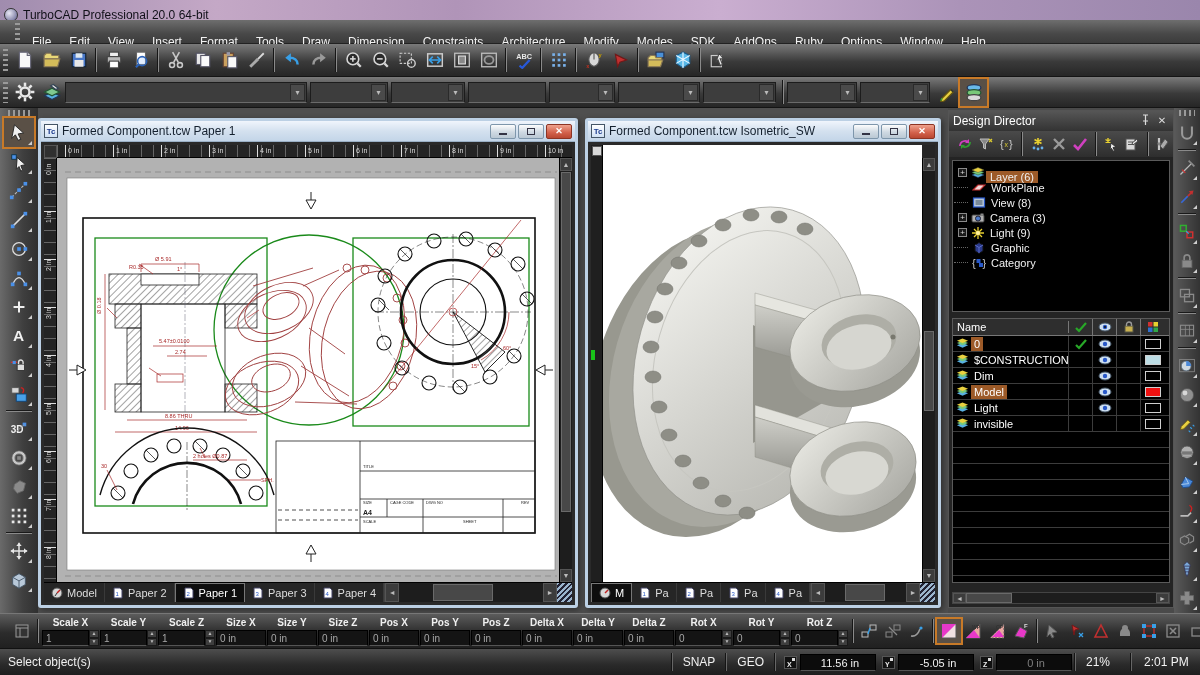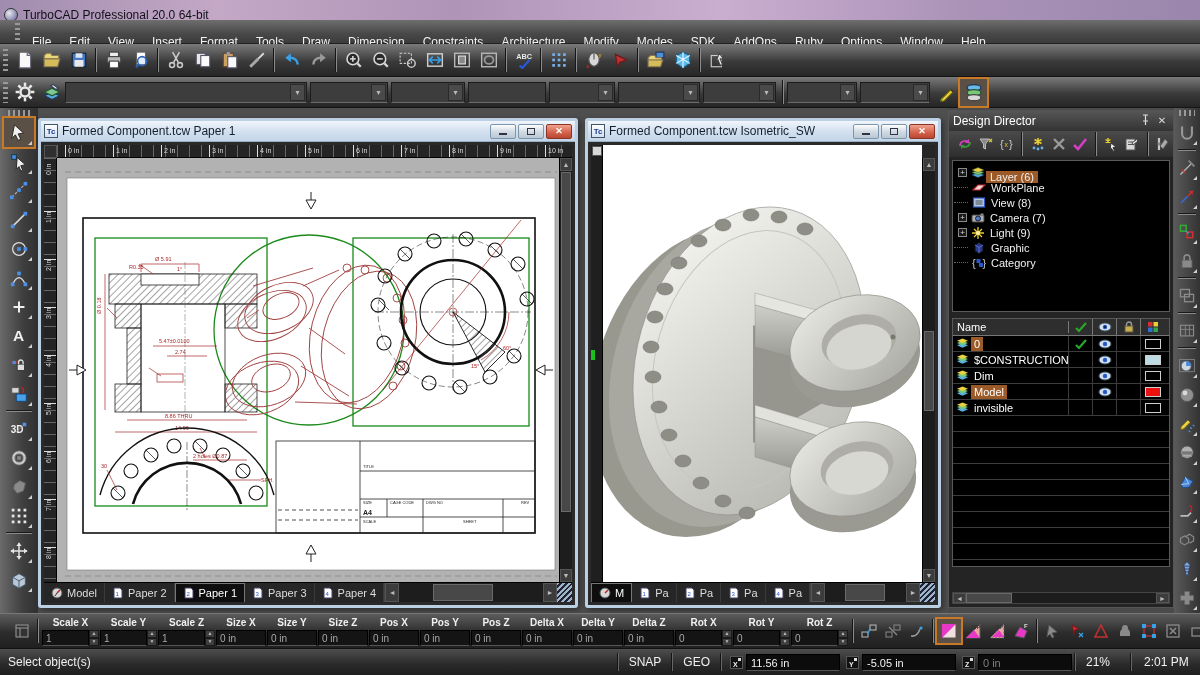--- a/index.html
+++ b/index.html
@@ -160,22 +160,22 @@
 
   
   #statusbar { position:absolute; left:0; top:649px; width:1200px; height:26px;
     background:linear-gradient(#4e4e4e,#2a2a2a 60%,#1e1e1e); display:flex; align-items:center; font-size:12px; }
   .sprompt { flex:1; padding-left:8px; color:#f0f0f0; }
   .ssep { width:2px; height:18px; border-left:1px solid #141414; border-right:1px solid #666; margin:0 2px; }
   .sbtn { padding:0 8px; color:#f0f0f0;text-align:center; }
   .coordic { width:13px; height:13px; background:#111; border:1px solid #555; position:relative;
     color:#eee; font-size:7px; font-weight:bold; line-height:15px; padding-left:2px; margin:0 3px 0 6px; }
   .coordic::after { content:""; position:absolute; right:1px; top:1px; width:3px; height:3px; background:#ddd; }
-  .coordval { width:94px; height:17px; background:#0c0c0c; border:1px solid #000; border-bottom-color:#555;
-    color:#f2f2f2; font-size:11px; padding:2px 0 0 4px; }
+  .coordval { width:76px; height:17px; background:#0c0c0c; border:1px solid #000; border-bottom-color:#555;
+    color:#f2f2f2; font-size:11px; padding:2px 0 0 4px;text-align:center; }
   .coordval.dim { color:#7e7e7e; }
   .szoom { width:50px; padding-left:8px; color:#f2f2f2; }
   .stime { width:66px; padding-left:10px; color:#f2f2f2; }
 </style>
 </head>
 <body>
 
 <div id="titlebar">
   <div class="appicon"></div>
   <span class="ttext">TurboCAD Professional 20.0 64-bit</span>
@@ -1092,21 +1092,21 @@
       </div>
       <div class="trow">
         <span class="texp">+</span>
         <span class="ticn">
             <svg width="14" height="14" viewBox="0 0 14 14">
               <rect x="1" y="4" width="12" height="7" rx="1" fill="#b0b0b0" stroke="#444"></rect>
               <circle cx="7" cy="7.5" r="2.5" fill="#4a78c8" stroke="#223"></circle>
               <rect x="9.5" y="2.5" width="3" height="2" fill="#888"></rect>
             </svg>
           </span>
-        <span class="tlabel">Camera (7)</span>
+        <span class="tlabel">Camera (3)</span>
       </div>
       <div class="trow">
         <span class="texp">+</span>
         <span class="ticn">
             <svg width="14" height="14" viewBox="0 0 14 14">
               <path d="M7 1v12M1 7h12M3 3l8 8M11 3l-8 8" stroke="#e8d030" stroke-width="1.3"></path>
               <circle cx="7" cy="7" r="2" fill="#fff0a0"></circle>
             </svg>
           </span>
         <span class="tlabel">Light (9)</span>
@@ -1253,20 +1253,43 @@
         <div class="cc"></div>
         <div class="cc">
             <svg width="14" height="10" viewBox="0 0 14 10">
               <ellipse cx="7" cy="5" rx="6" ry="4" fill="#cfe0f0" stroke="#456"></ellipse>
               <circle cx="7" cy="5" r="2.2" fill="#2858c8"></circle>
             </svg>
           </div>
         <div class="cc"></div>
         <div class="cc" style="border-right:none">
             <span class="swatch" style="background-color: rgb(238, 17, 17);"></span>
+          </div>
+      </div>
+      <div class="lrow">
+        <div class="cname">
+            <span class="lic">
+              <svg width="13" height="13" viewBox="0 0 14 14">
+                <path d="M1 9l6-2.5L13 9 7 11.5z" fill="#58b0e0"></path>
+                <path d="M1 6.5L7 4l6 2.5L7 9z" fill="#78c878"></path>
+                <path d="M1 4L7 1.5 13 4 7 6.5z" fill="#e8d040"></path>
+              </svg>
+            </span>
+            <span class="ntext">Light</span>
+          </div>
+        <div class="cc"></div>
+        <div class="cc">
+            <svg width="14" height="10" viewBox="0 0 14 10">
+              <ellipse cx="7" cy="5" rx="6" ry="4" fill="#cfe0f0" stroke="#456"></ellipse>
+              <circle cx="7" cy="5" r="2.2" fill="#2858c8"></circle>
+            </svg>
+          </div>
+        <div class="cc"></div>
+        <div class="cc" style="border-right:none">
+            <span class="swatch" style="background-color: rgb(0, 0, 0);"></span>
           </div>
       </div>
       <div class="lrow">
         <div class="cname">
             <span class="lic">
               <svg width="13" height="13" viewBox="0 0 14 14">
                 <path d="M1 9l6-2.5L13 9 7 11.5z" fill="#58b0e0"></path>
                 <path d="M1 6.5L7 4l6 2.5L7 9z" fill="#78c878"></path>
                 <path d="M1 4L7 1.5 13 4 7 6.5z" fill="#e8d040"></path>
               </svg>

